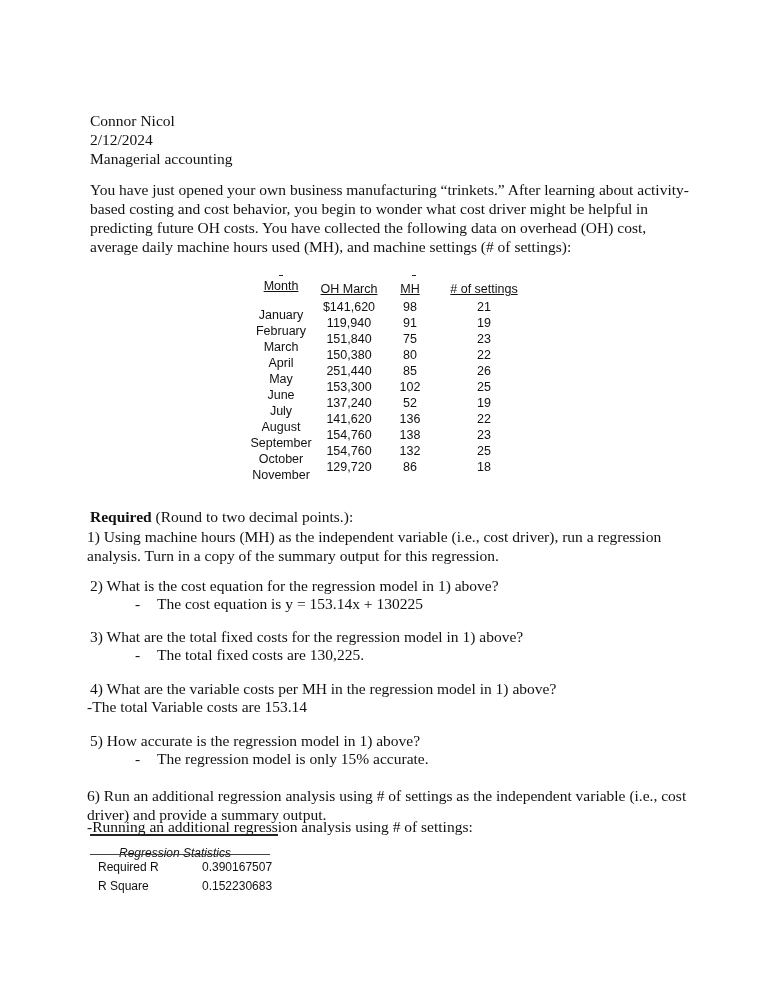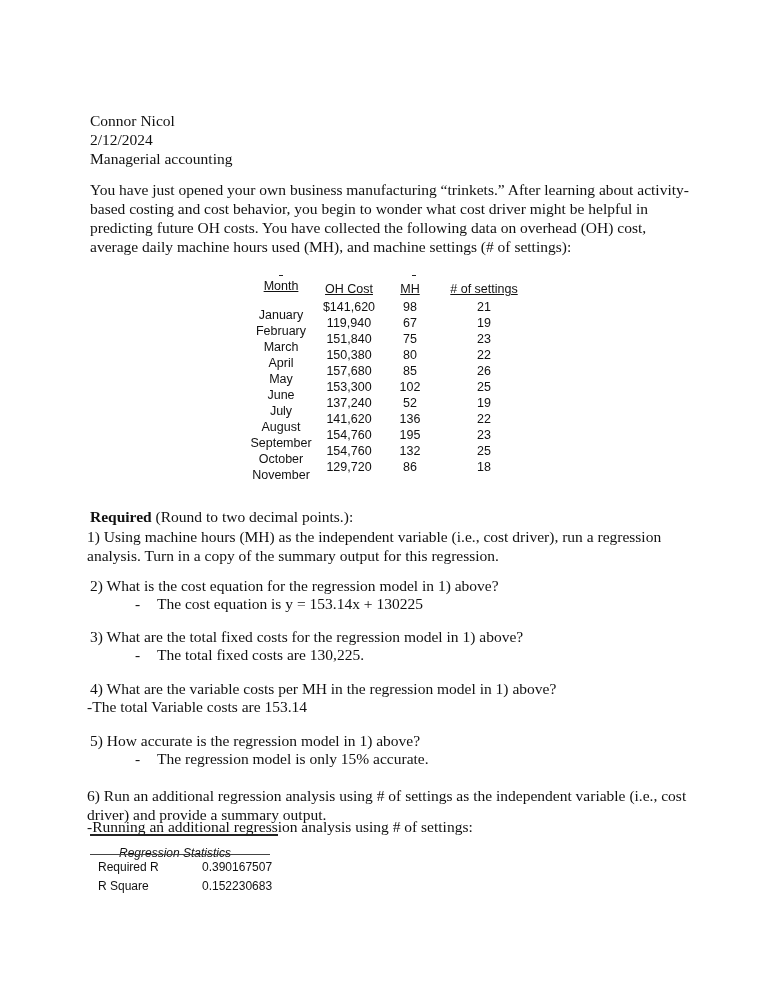--- a/index.html
+++ b/index.html
@@ -45,52 +45,52 @@
 
   <div class="para" style="top:180px">You have just opened your own business manufacturing “trinkets.”  After learning about activity-based costing and cost behavior, you begin to wonder what cost driver might be helpful in predicting future OH costs.  You have collected the following data on overhead (OH) cost, average daily machine hours used (MH), and machine settings (# of settings):</div>
 </div>
 
 <div class="tick" style="left:279px;top:275px"></div>
 <div class="tick" style="left:412px;top:275px"></div>
 
 <div class="dt">
   <div class="row head">
     <div class="c0 u" style="margin-top:-3px">Month</div>
-    <div class="c1 u">OH Cost</div>
+    <div class="c1 u">OH March</div>
     <div class="c2 u">MH</div>
     <div class="c3 u"># of settings</div>
   </div>
   <div id="dt-body">
       <div class="row">
         <div class="c0">January</div>
         <div class="c1">$141,620</div>
         <div class="c2">98</div>
         <div class="c3">21</div>
       </div>
       <div class="row">
         <div class="c0">February</div>
         <div class="c1">119,940</div>
-        <div class="c2">67</div>
+        <div class="c2">91</div>
         <div class="c3">19</div>
       </div>
       <div class="row">
         <div class="c0">March</div>
         <div class="c1">151,840</div>
         <div class="c2">75</div>
         <div class="c3">23</div>
       </div>
       <div class="row">
         <div class="c0">April</div>
         <div class="c1">150,380</div>
         <div class="c2">80</div>
         <div class="c3">22</div>
       </div>
       <div class="row">
         <div class="c0">May</div>
-        <div class="c1">157,680</div>
+        <div class="c1">251,440</div>
         <div class="c2">85</div>
         <div class="c3">26</div>
       </div>
       <div class="row">
         <div class="c0">June</div>
         <div class="c1">153,300</div>
         <div class="c2">102</div>
         <div class="c3">25</div>
       </div>
       <div class="row">
@@ -101,21 +101,21 @@
       </div>
       <div class="row">
         <div class="c0">August</div>
         <div class="c1">141,620</div>
         <div class="c2">136</div>
         <div class="c3">22</div>
       </div>
       <div class="row">
         <div class="c0">September</div>
         <div class="c1">154,760</div>
-        <div class="c2">195</div>
+        <div class="c2">138</div>
         <div class="c3">23</div>
       </div>
       <div class="row">
         <div class="c0">October</div>
         <div class="c1">154,760</div>
         <div class="c2">132</div>
         <div class="c3">25</div>
       </div>
       <div class="row">
         <div class="c0">November</div>

